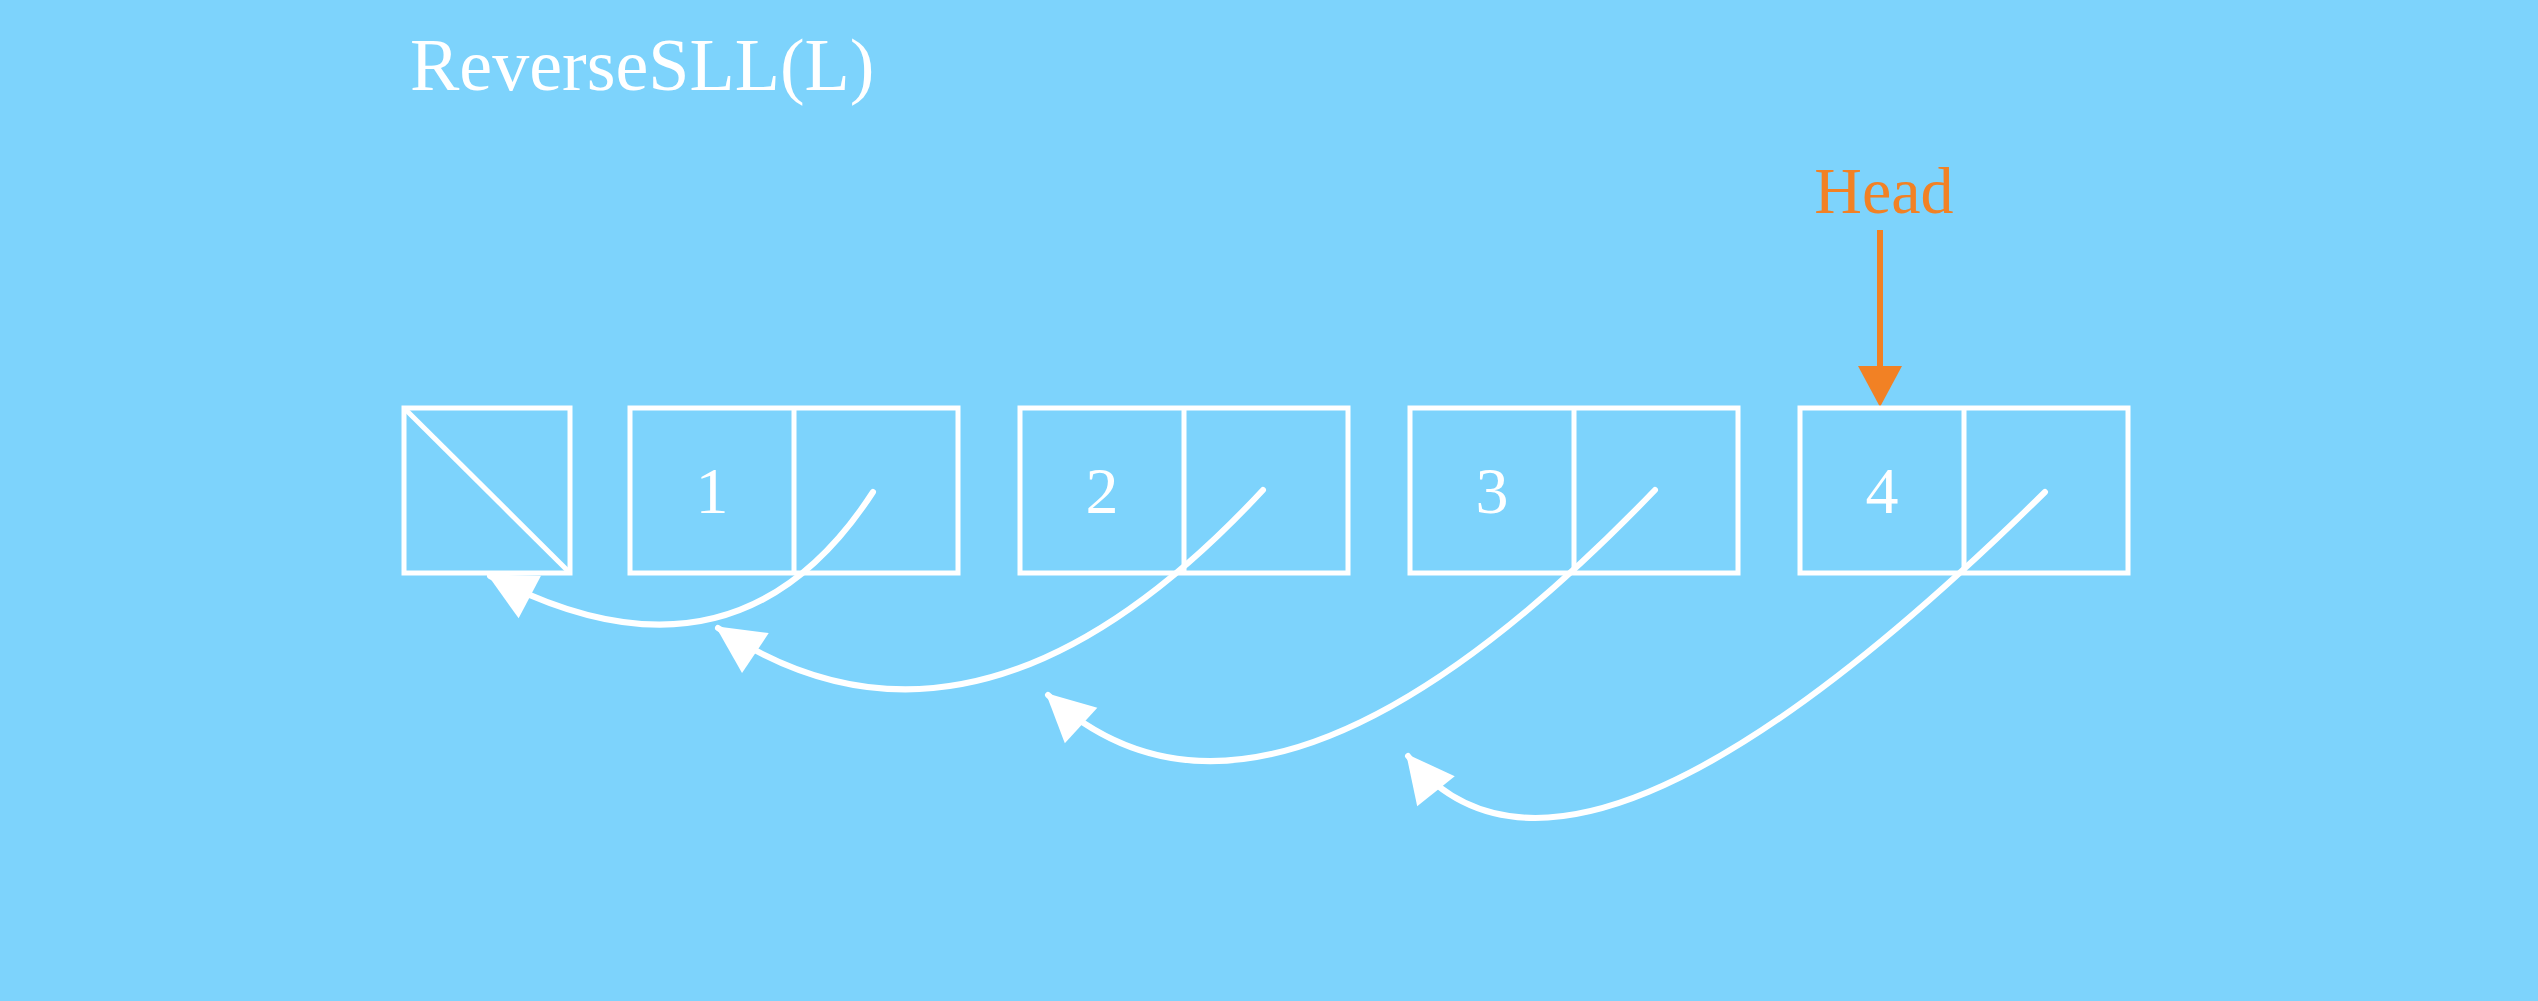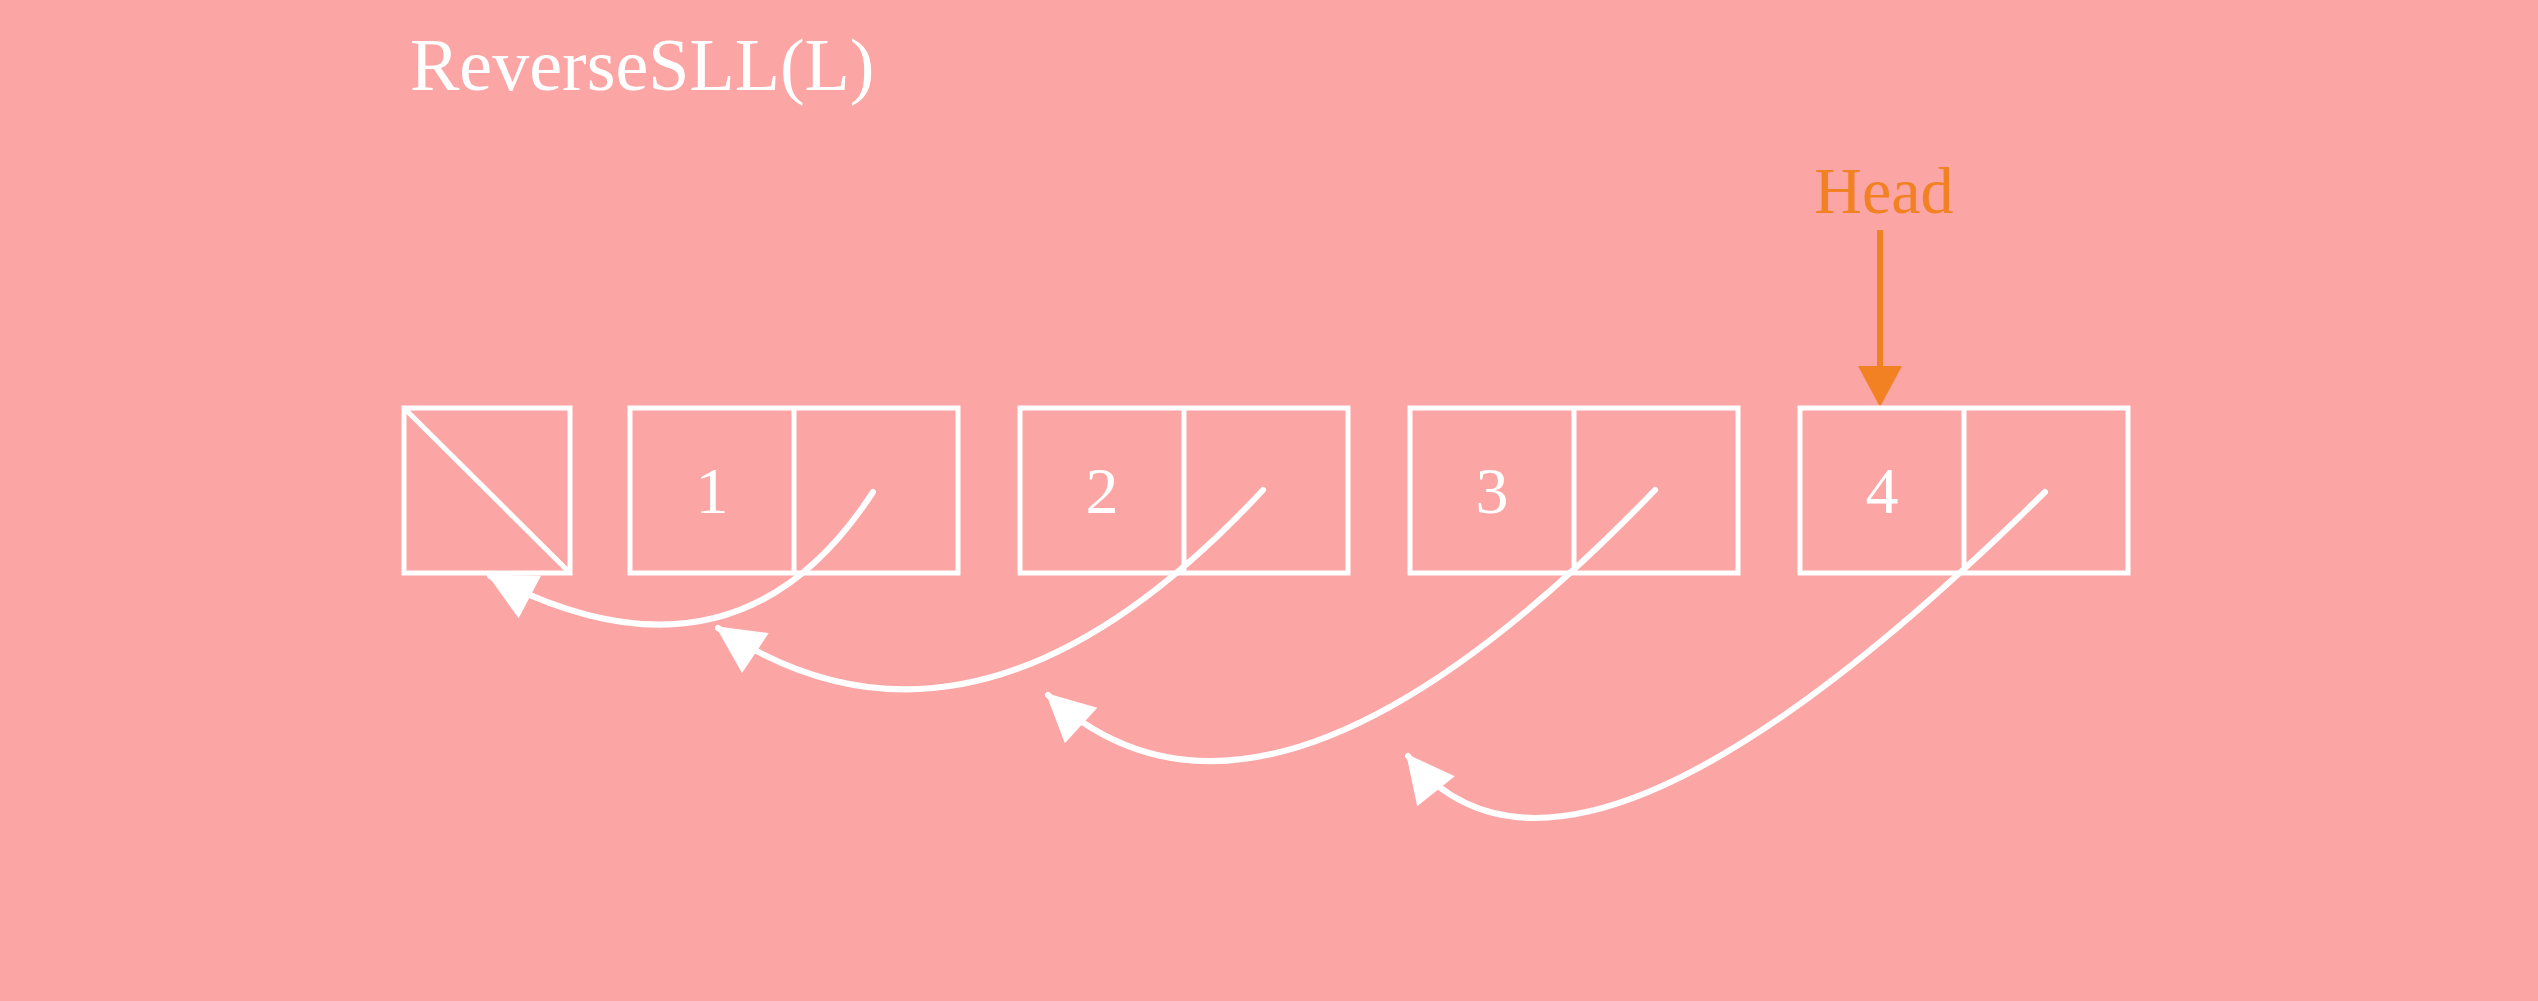--- a/index.html
+++ b/index.html
@@ -4,21 +4,21 @@
 <style>
   html, body {
     margin: 0;
     padding: 0;
     background: #000000;
   }
   .stage {
     position: relative;
     width: 2538px;
     height: 1001px;
-    background: #fca5a5;
+    background: #7dd3fc;
     overflow: hidden;
     font-family: "Liberation Serif", "DejaVu Serif", serif;
   }
   svg { display: block; }
   .title-text {
     font-family: "Liberation Serif", "DejaVu Serif", serif;
     font-size: 74px;
     fill: #ffffff;
   }
   .head-label {

